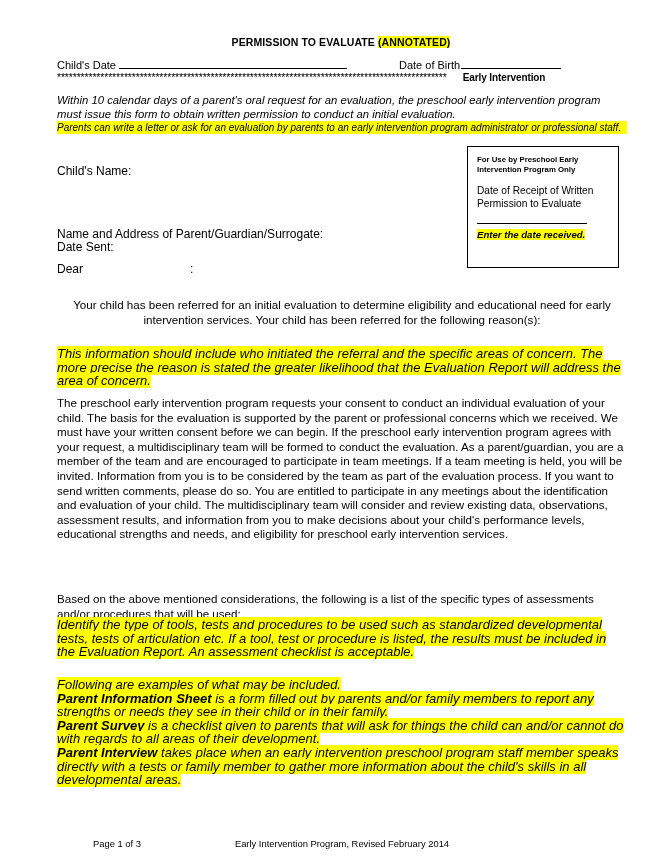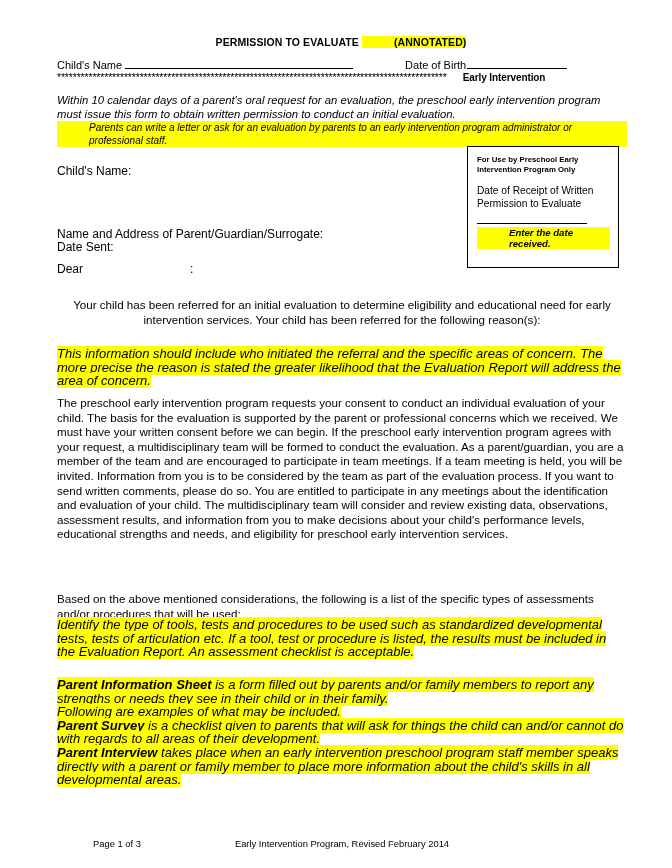--- a/index.html
+++ b/index.html
@@ -18,21 +18,20 @@
   .page {
     position: relative;
     width: 672px;
     height: 868px;
     box-sizing: border-box;
     padding: 0;
   }
   .hl {
     background: #FFFF00;
     box-decoration-break: clone;
-    padding-left: 32px;
     -webkit-box-decoration-break: clone;
   }
 
   
   .doc-title {
     position: absolute;
     top: 36px;
     left: 57px;
     width: 568px;
     text-align: center;
@@ -192,21 +191,21 @@
 <body>
 
 <div class="page">
 
   <div class="doc-title">
     <span>PERMISSION TO EVALUATE</span>
     <span class="hl">(ANNOTATED)</span>
   </div>
 
   <div class="name-row">
-    <span>Child's Name</span><span class="rule rule-a"></span><span class="gap-a"></span><span>Date of Birth</span><span class="rule rule-b"></span>
+    <span>Child's Date</span><span class="rule rule-a"></span><span class="gap-a"></span><span>Date of Birth</span><span class="rule rule-b"></span>
   </div>
 
   <div class="star-row">
     <span class="stars">***************************************************************************************************</span><span class="ei-label">Early Intervention</span>
   </div>
 
   <div class="intro">
     <span>Within 10 calendar days of a parent's oral request for an evaluation, the preschool early intervention program must issue this form to obtain written permission to conduct an initial evaluation.</span>
     <span class="intro-small hl">Parents can write a letter or ask for an evaluation by parents to an early intervention program administrator or professional staff.</span>
   </div>
@@ -239,24 +238,24 @@
 
   <div class="para p-consent">The preschool early intervention program requests your consent to conduct an individual evaluation of your child. The basis for the evaluation is supported by the parent or professional concerns which we received. We must have your written consent before we can begin. If the preschool early intervention program agrees with your request, a multidisciplinary team will be formed to conduct the evaluation. As a parent/guardian, you are a member of the team and are encouraged to participate in team meetings. If a team meeting is held, you will be invited. Information from you is to be considered by the team as part of the evaluation process. If you want to send written comments, please do so. You are entitled to participate in any meetings about the identification and evaluation of your child. The multidisciplinary team will consider and review existing data, observations, assessment results, and information from you to make decisions about your child's performance levels, educational strengths and needs, and eligibility for preschool early intervention services.</div>
 
   <div class="para p-based">Based on the above mentioned considerations, the following is a list of the specific types of assessments and/or procedures that will be used:</div>
 
   <div class="note-ital n-tools">
     <span class="hl">Identify the type of tools, tests and procedures to be used such as standardized developmental tests, tests of articulation etc.  If a tool, test or procedure is listed, the results must be included in the Evaluation Report. An assessment checklist is acceptable.</span>
   </div>
 
   <div class="note-ital n-examples">
+    <div class="note-line"><span class="hl">Following are examples of what may be included.</span></div>
     <div class="note-line"><span class="hl"><span class="bold-i">Parent Information Sheet</span><span> is a form filled out by parents and/or family members to report any strengths or needs they see in their child or in their family.</span></span></div>
-    <div class="note-line"><span class="hl">Following are examples of what may be included.</span></div>
     <div class="note-line"><span class="hl"><span class="bold-i">Parent Survey</span><span> is a checklist given to parents that will ask for things the child can and/or cannot do with regards to all areas of their development.</span></span></div>
-    <div class="note-line"><span class="hl"><span class="bold-i">Parent Interview</span><span> takes place when an early intervention preschool program staff member speaks directly with a parent or family member to place more information about the child's skills in all developmental areas.</span></span></div>
+    <div class="note-line"><span class="hl"><span class="bold-i">Parent Interview</span><span> takes place when an early intervention preschool program staff member speaks directly with a tests or family member to gather more information about the child's skills in all developmental areas.</span></span></div>
   </div>
 
   <div class="footer">
     <span class="footer-left">Page 1 of 3</span>
     <span class="footer-center">Early Intervention Program, Revised February 2014</span>
   </div>
 
 </div>
 
 </body></html>

